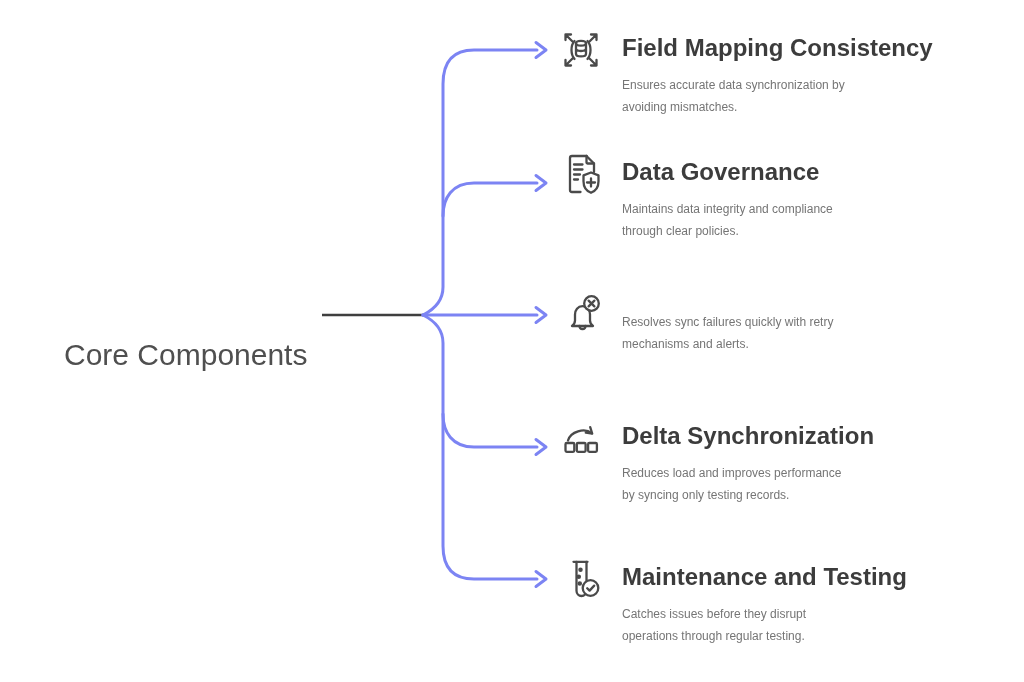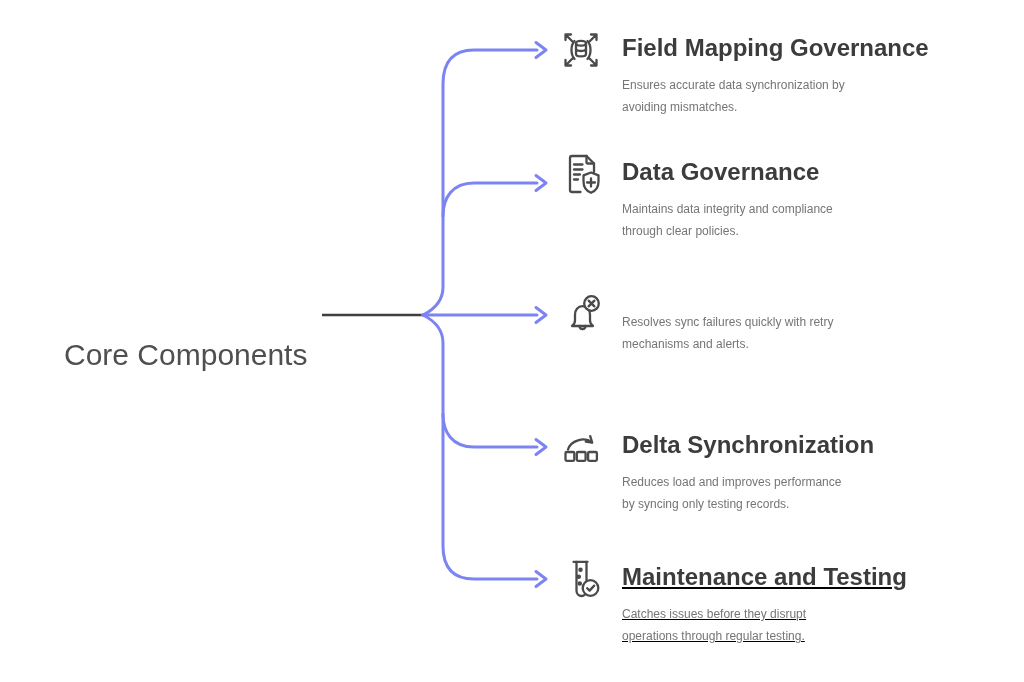--- a/index.html
+++ b/index.html
@@ -22,22 +22,22 @@
     white-space:nowrap;
     margin-top:40px;
   }
   .item{
     position:absolute;left:557px;
     display:flex;align-items:flex-start;gap:17px;
   }
   .item-1{top:26px;}
   .item-2{top:150px;}
   .item-3{top:291px;}
-  .item-4{top:423px;}
-  .item-5{top:555px;text-decoration:underline;}
+  .item-4{top:414px;}
+  .item-5{top:555px;}
   .icon-box{width:48px;height:48px;flex:none;}
   .icon-svg{width:48px;height:48px;display:block;
     stroke:var(--icon-stroke,#4a4a4a);fill:none;
     stroke-width:2.3;stroke-linecap:round;stroke-linejoin:round;}
   .item-text{padding-top:8px;}
   .item-title{
     margin:0;font-size:24px;line-height:28px;font-weight:700;
     color:var(--title-text,#3c3c3c);white-space:nowrap;
   }
   .item-desc{
@@ -74,21 +74,21 @@
         <path d="M39.5 14 V8.5 H34 M32.5 15.5 L39.5 8.5"></path>
         <path d="M8.5 34 V39.5 H14 M15.5 32.5 L8.5 39.5"></path>
         <path d="M39.5 34 V39.5 H34 M32.5 32.5 L39.5 39.5"></path>
         <path d="M17.5 15 C13.5 19.5 13.5 28.5 17.5 33"></path>
         <path d="M30.5 15 C34.5 19.5 34.5 28.5 30.5 33"></path>
         <ellipse cx="24" cy="17.2" rx="5" ry="2.4"></ellipse>
         <path d="M19 17.2 V28 M29 17.2 V28 M19 28 C19 29.3 21.2 30.4 24 30.4 C26.8 30.4 29 29.3 29 28 M19 22.6 C19 23.9 21.2 25 24 25 C26.8 25 29 23.9 29 22.6"></path>
       </svg>
     </span>
     <div class="item-text">
-      <h3 class="item-title">Field Mapping Governance</h3>
+      <h3 class="item-title">Field Mapping Consistency</h3>
       <p class="item-desc">
         <span class="desc-line">Ensures accurate data synchronization by</span>
         <span class="desc-line">avoiding mismatches.</span>
       </p>
     </div>
   </div>
 
   <div class="item item-2">
     <span class="icon-box">
       <svg class="icon-svg" viewBox="0 0 48 48">

